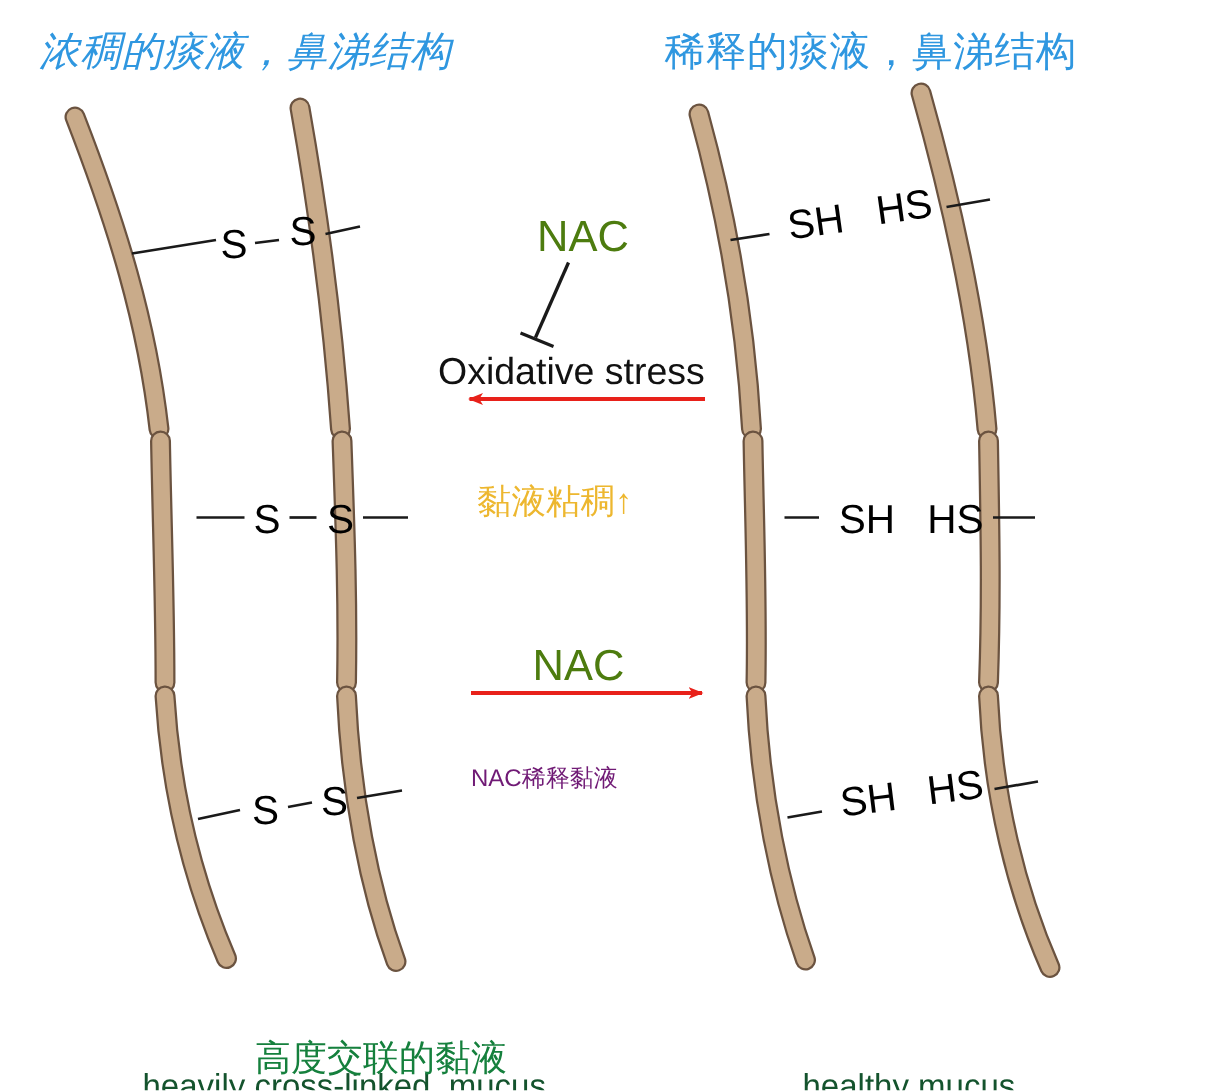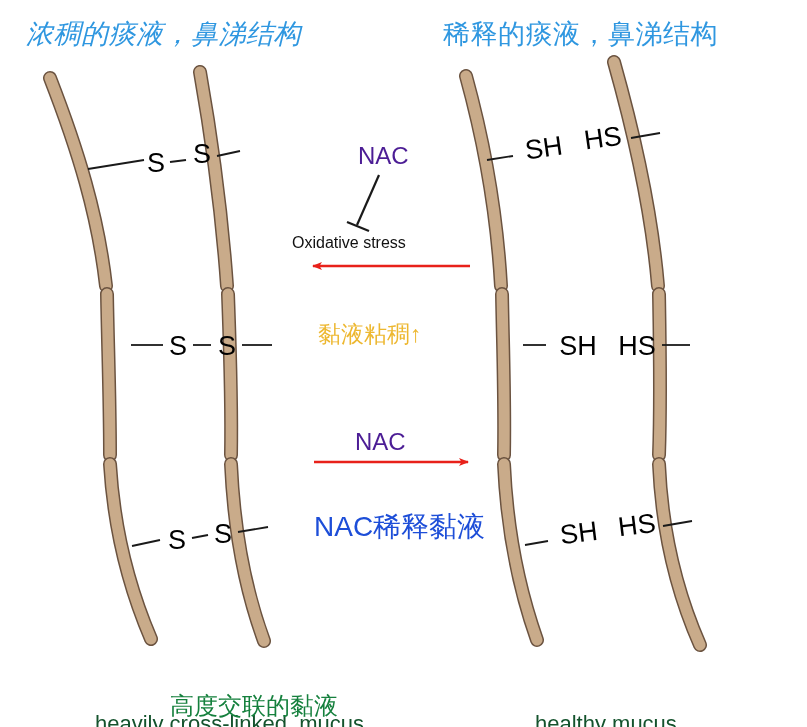--- a/index.html
+++ b/index.html
@@ -38,34 +38,34 @@
     color: #14532d;
     font-size: 22px;
     margin-top: 48px;
   }
   .panel-caption-cn {
     color: #15803d;
     font-size: 24px;
   }
   .center-en {
     color: #111111;
-    font-size: 16px;
+    font-size: 25px;
   }
   .center-nac {
-    color: #4c1d95;
-    font-size: 24px;
+    color: #4d7c0f;
+    font-size: 29px;
   }
   .center-cn-amber {
     color: #edb72f;
     font-size: 23px;
     line-height: 1.32;
   }
   .center-cn-green {
-    color: #1d4ed8;
-    font-size: 28px;
+    color: #701a75;
+    font-size: 16px;
   }
   .bond-text {
     font-size: 27px;
     fill: #000000;
     font-family: "Liberation Sans", sans-serif;
   }
 </style>
 </head>
 <body>
 

